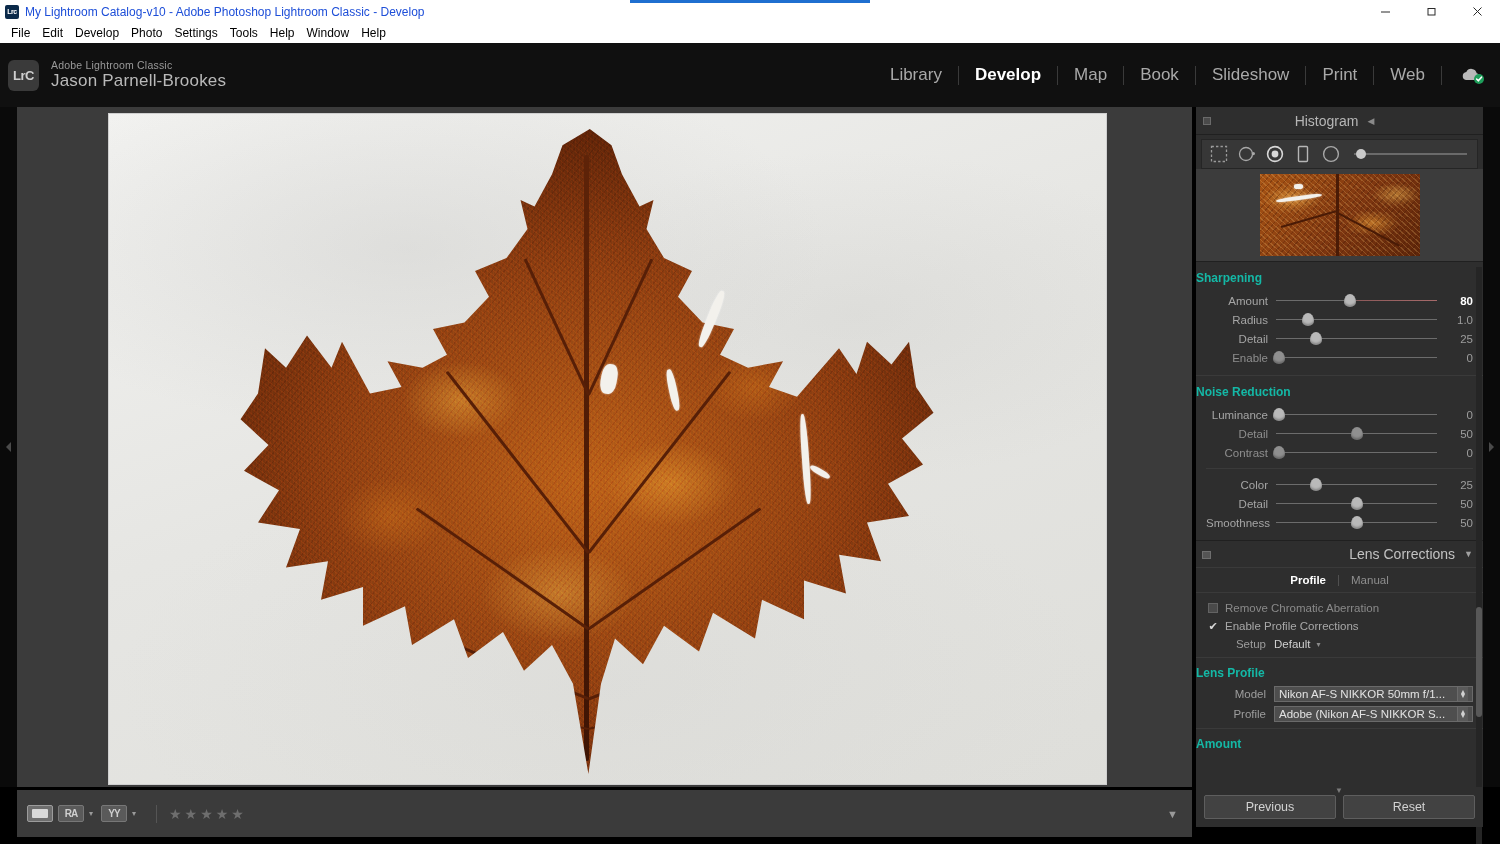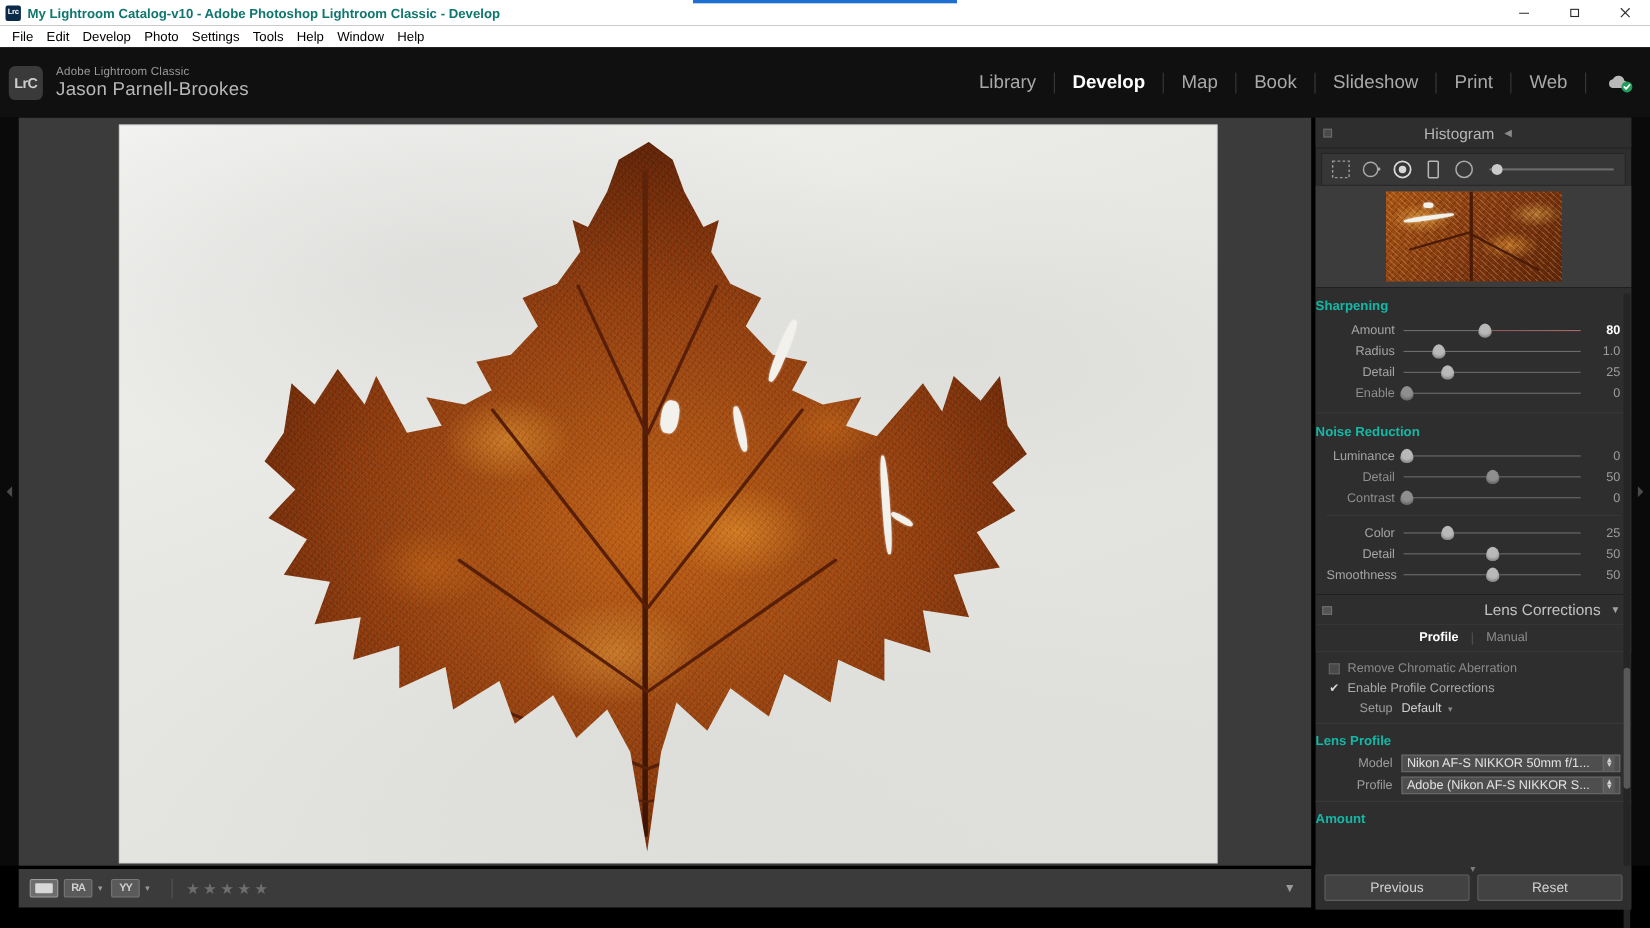--- a/index.html
+++ b/index.html
@@ -15,21 +15,21 @@
   .titlebar {
     position: absolute; top: 0; left: 0; width: 1500px; height: 23px;
     background: #ffffff; display: flex; align-items: center;
   }
   .win-logo {
     width: 14px; height: 14px; margin-left: 5px; margin-right: 6px;
     background: #0b2a4a; border-radius: 2px; color: #fff;
     font-size: 7px; font-weight: bold; line-height: 14px; text-align: center;
     letter-spacing: -0.4px; flex: none;
   }
-  .win-title { font-size: 12px; color: #0f766e; white-space: nowrap; font-weight: bold; }
+  .win-title { font-size: 12px; color: #1d4ed8; white-space: nowrap; }
   .win-btns { margin-left: auto; display: flex; height: 23px; }
   .win-btn {
     width: 46px; height: 23px; display: flex; align-items: center;
     justify-content: center; color: #2a2a2a; font-size: 12px;
   }
   .win-accent {
     position: absolute; top: 0; left: 630px; width: 240px; height: 3px;
     background: #1f6fd0;
   }
 
@@ -135,21 +135,21 @@
     position: absolute; width: 17px; height: 680px; top: 107px;
     background: #0a0a0a; display: flex; align-items: center; justify-content: center;
   }
   .edge-toggle.left { left: 0; }
   .edge-toggle.right { left: 1483px; }
   .tri-left  { width:0;height:0;border-top:5px solid transparent;border-bottom:5px solid transparent;border-right:5px solid #4a4a4a; }
   .tri-right { width:0;height:0;border-top:5px solid transparent;border-bottom:5px solid transparent;border-left:5px solid #4a4a4a; }
 
   
   .toolbar {
-    position: absolute; left: 17px; top: 790px; width: 1175px; height: 35px;
+    position: absolute; left: 17px; top: 790px; width: 1175px; height: 47px;
     background: #3b3b3b; display: flex; align-items: center; padding: 0 10px;
   }
   .tb-btn {
     width: 26px; height: 17px; border: 1px solid #777; border-radius: 2px;
     background: #5a5a5a; margin-right: 5px; display: flex;
     align-items: center; justify-content: center; flex: none;
   }
   .tb-btn.on { background: #6e6e6e; border-color: #9c9c9c; }
   .loupe-inner { width: 16px; height: 9px; background: #d8d8d8; border-radius: 1px; }
   .tb-glyph { font-size: 10px; color: #cfcfcf; letter-spacing: -1px; font-weight: bold; }

